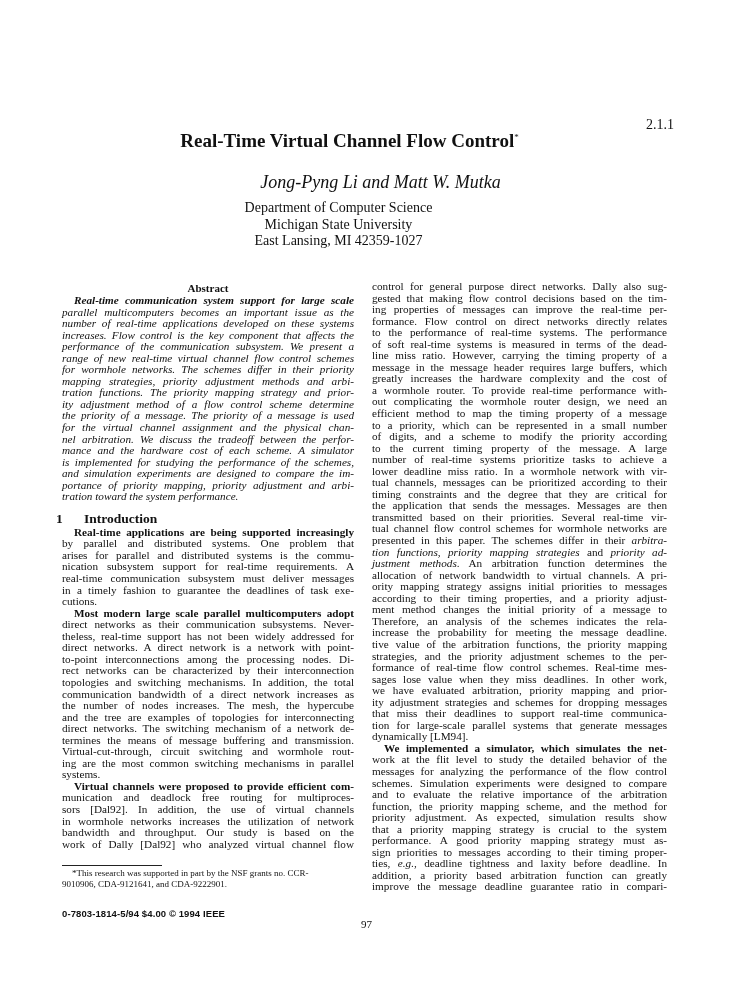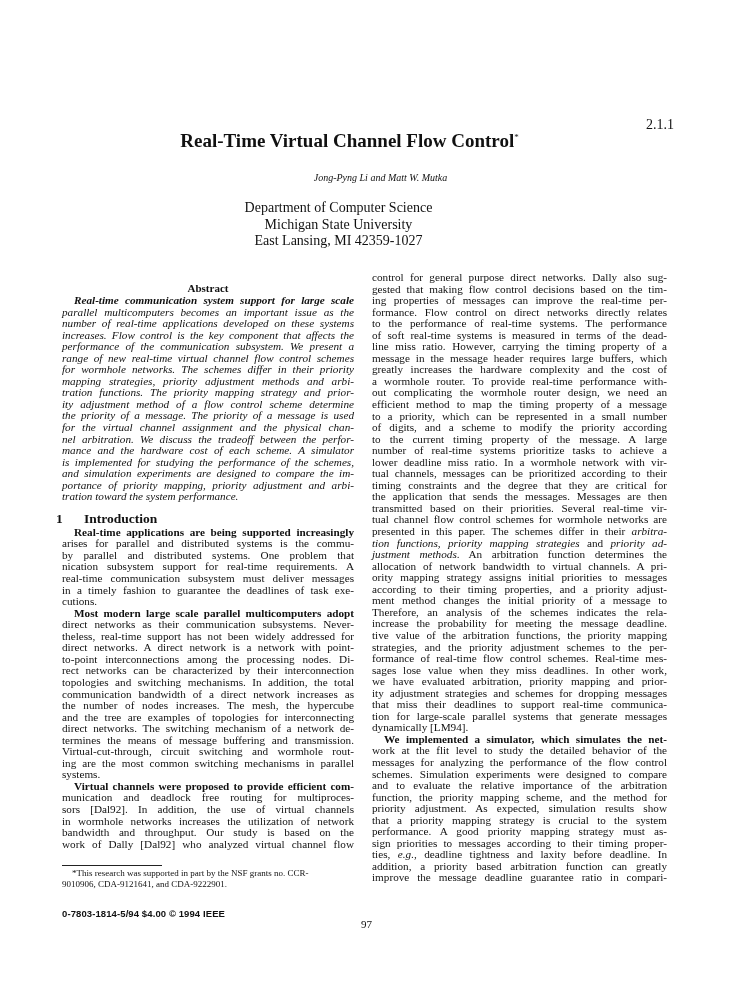--- a/index.html
+++ b/index.html
@@ -11,31 +11,31 @@
     position: absolute; top: 117px; left: 646px;
     font-size: 14px;
   }
   .title {
     position: absolute; top: 130px; left: 0; width: 693px; text-align: center;
     font-size: 19px; font-weight: bold; margin: 0; padding-left: 6px; box-sizing: border-box;
   }
   .title sup { font-size: 9px; vertical-align: super; font-weight: normal; }
   .authors {
     position: absolute; top: 172px; left: 0; width: 755px; text-align: center;
-    font-size: 10px; font-style: italic; padding-left: 6px; box-sizing: border-box;
+    font-size: 18px; font-style: italic; padding-left: 6px; box-sizing: border-box;
   }
   .affil {
     position: absolute; top: 200px; left: 0; width: 671px; text-align: center;
     font-size: 14px; line-height: 16.5px; padding-left: 6px; box-sizing: border-box;
   }
   .affil div { white-space: nowrap; }
 
   .col { position: absolute; font-size: 11.2px; line-height: 11.55px; }
   .col-left { left: 62px; top: 281px; width: 292px; }
-  .col-right { left: 372px; top: 272px; width: 295px; }
+  .col-right { left: 372px; top: 281px; width: 295px; }
   .ln {
     white-space: nowrap; text-align: justify; text-align-last: justify; height: 11.55px;
   }
   .ln.last { text-align-last: left; }
   .ln.indent { padding-left: 12px; font-weight: bold; }
   .abstract .ln { font-style: italic; }
   .abstract-heading {
     text-align: center; font-weight: bold; font-size: 11px; height: 14px; line-height: 14px;
     margin-bottom: 0px;
   }
@@ -95,22 +95,22 @@
     <div class="ln">is implemented for studying the performance of the schemes,</div>
     <div class="ln">and simulation experiments are designed to compare the im-</div>
     <div class="ln">portance of priority mapping, priority adjustment and arbi-</div>
     <div class="ln last">tration toward the system performance.</div>
   </div>
 
   <div class="section-heading"><span class="num">1</span><span>Introduction</span></div>
 
   <div>
     <div class="ln indent">Real-time applications are being supported increasingly</div>
+    <div class="ln">by parallel and distributed systems. One problem that</div>
     <div class="ln">arises for parallel and distributed systems is the commu-</div>
-    <div class="ln">by parallel and distributed systems. One problem that</div>
     <div class="ln">nication subsystem support for real-time requirements. A</div>
     <div class="ln">real-time communication subsystem must deliver messages</div>
     <div class="ln">in a timely fashion to guarantee the deadlines of task exe-</div>
     <div class="ln last">cutions.</div>
   </div>
   <div>
     <div class="ln indent">Most modern large scale parallel multicomputers adopt</div>
     <div class="ln">direct networks as their communication subsystems. Never-</div>
     <div class="ln">theless, real-time support has not been widely addressed for</div>
     <div class="ln">direct networks. A direct network is a network with point-</div>

